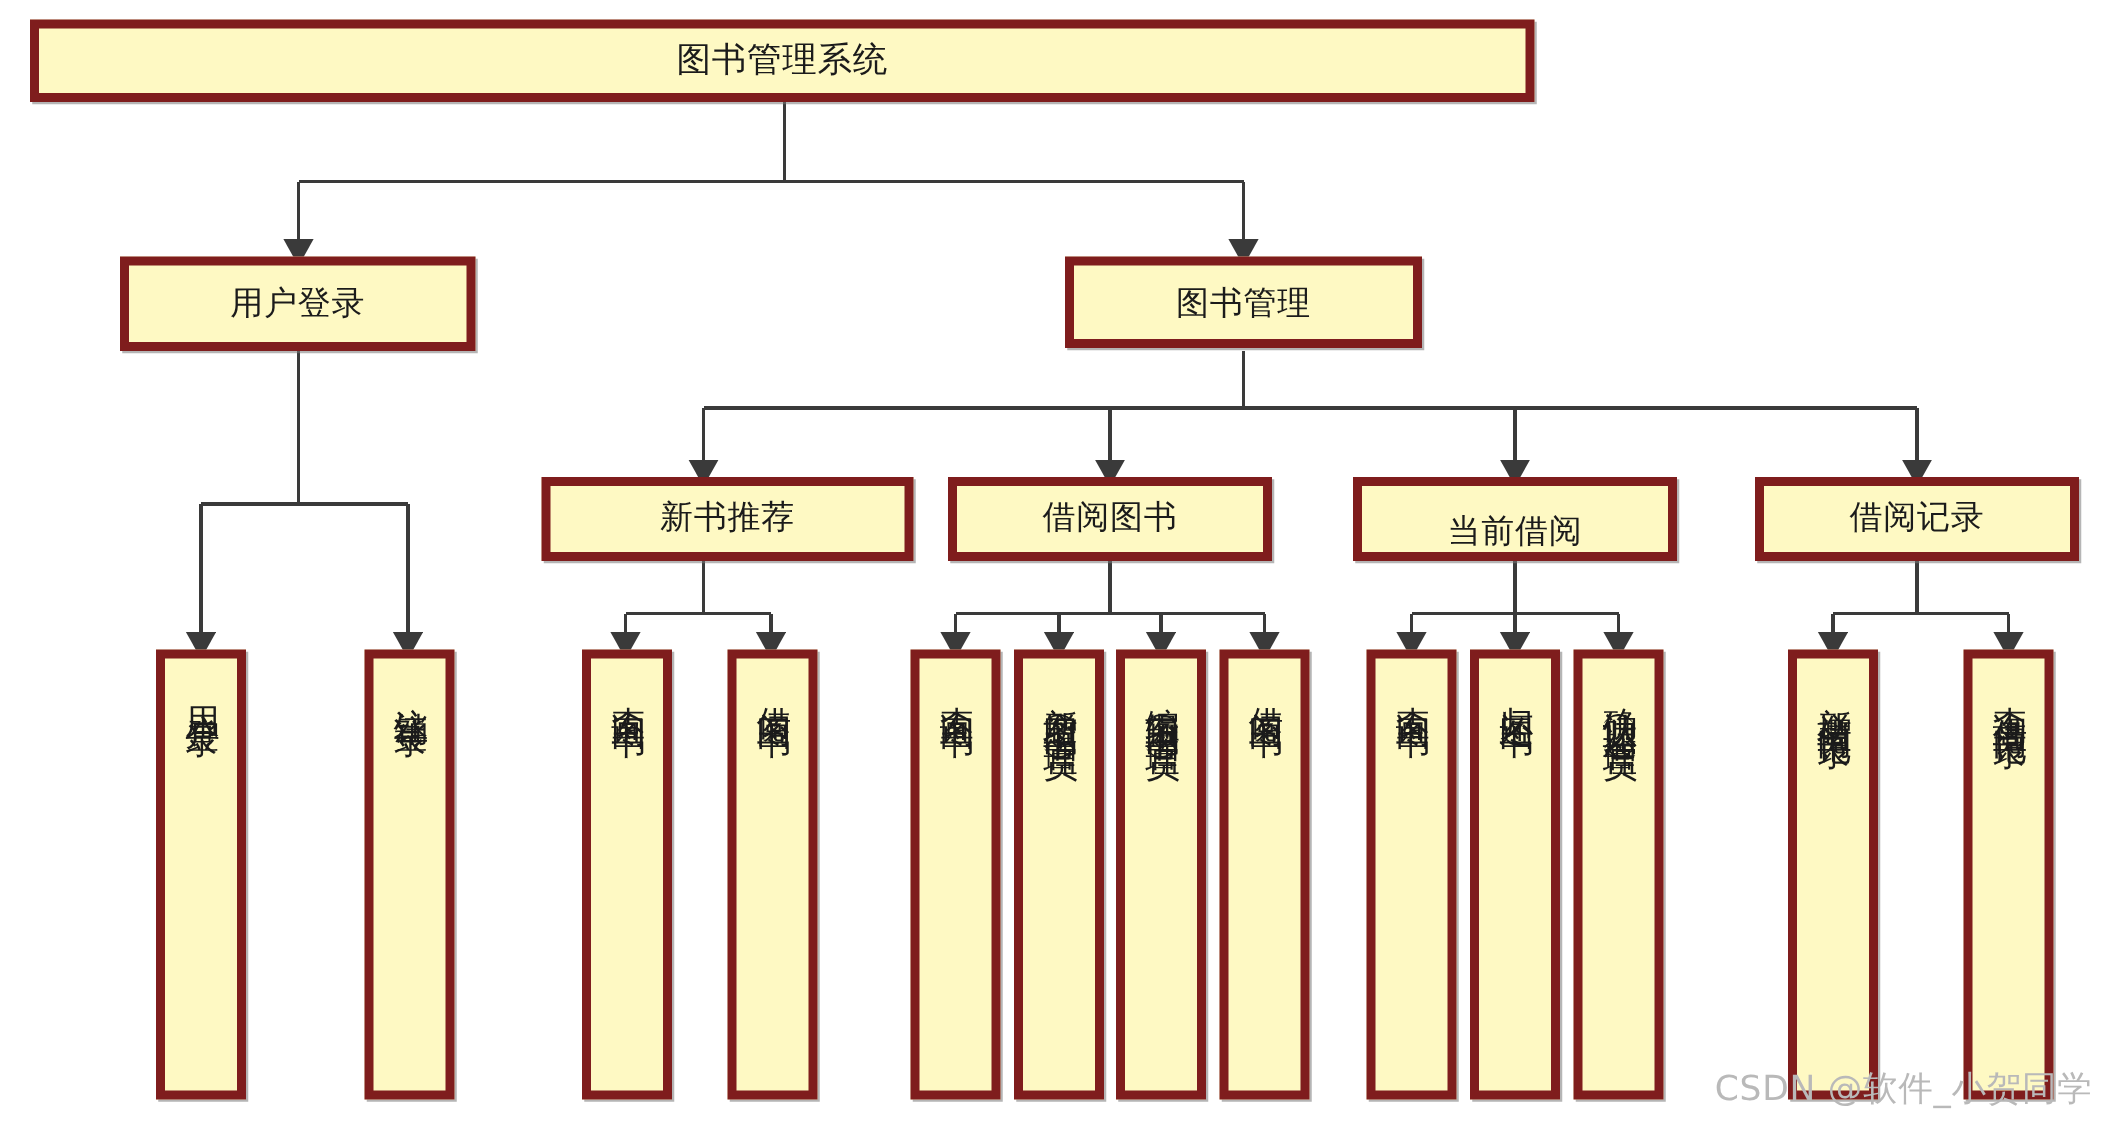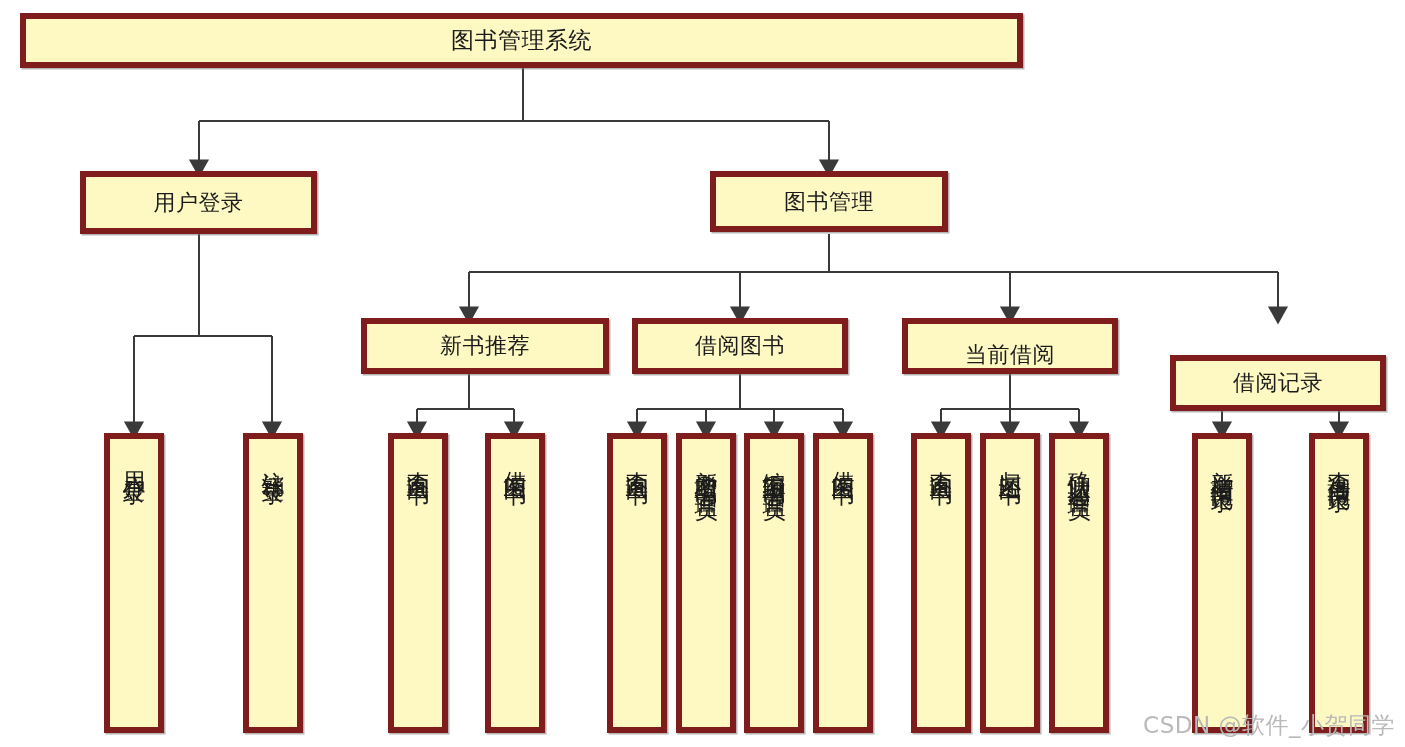--- a/index.html
+++ b/index.html
@@ -145,21 +145,21 @@
   </div>
 
   <div class="node h-node" style="left:632px; top:318px; width:216px; height:56px;">
     <span class="lbl">借阅图书</span>
   </div>
 
   <div class="node h-node" style="left:902px; top:318px; width:216px; height:56px;align-items:flex-end;">
     <span class="lbl">当前借阅</span>
   </div>
 
-  <div class="node h-node" style="left:1170px; top:318px; width:216px; height:56px;margin-top:37px;">
+  <div class="node h-node" style="left:1170px; top:318px; width:216px; height:56px;">
     <span class="lbl">借阅记录</span>
   </div>
 
   <div class="node v-node" style="left:104px; top:433px; width:60px; height:300px;">
     <span class="lbl">用户登录</span>
   </div>
 
   <div class="node v-node" style="left:243px; top:433px; width:60px; height:300px;">
     <span class="lbl">注销登录</span>
   </div>

